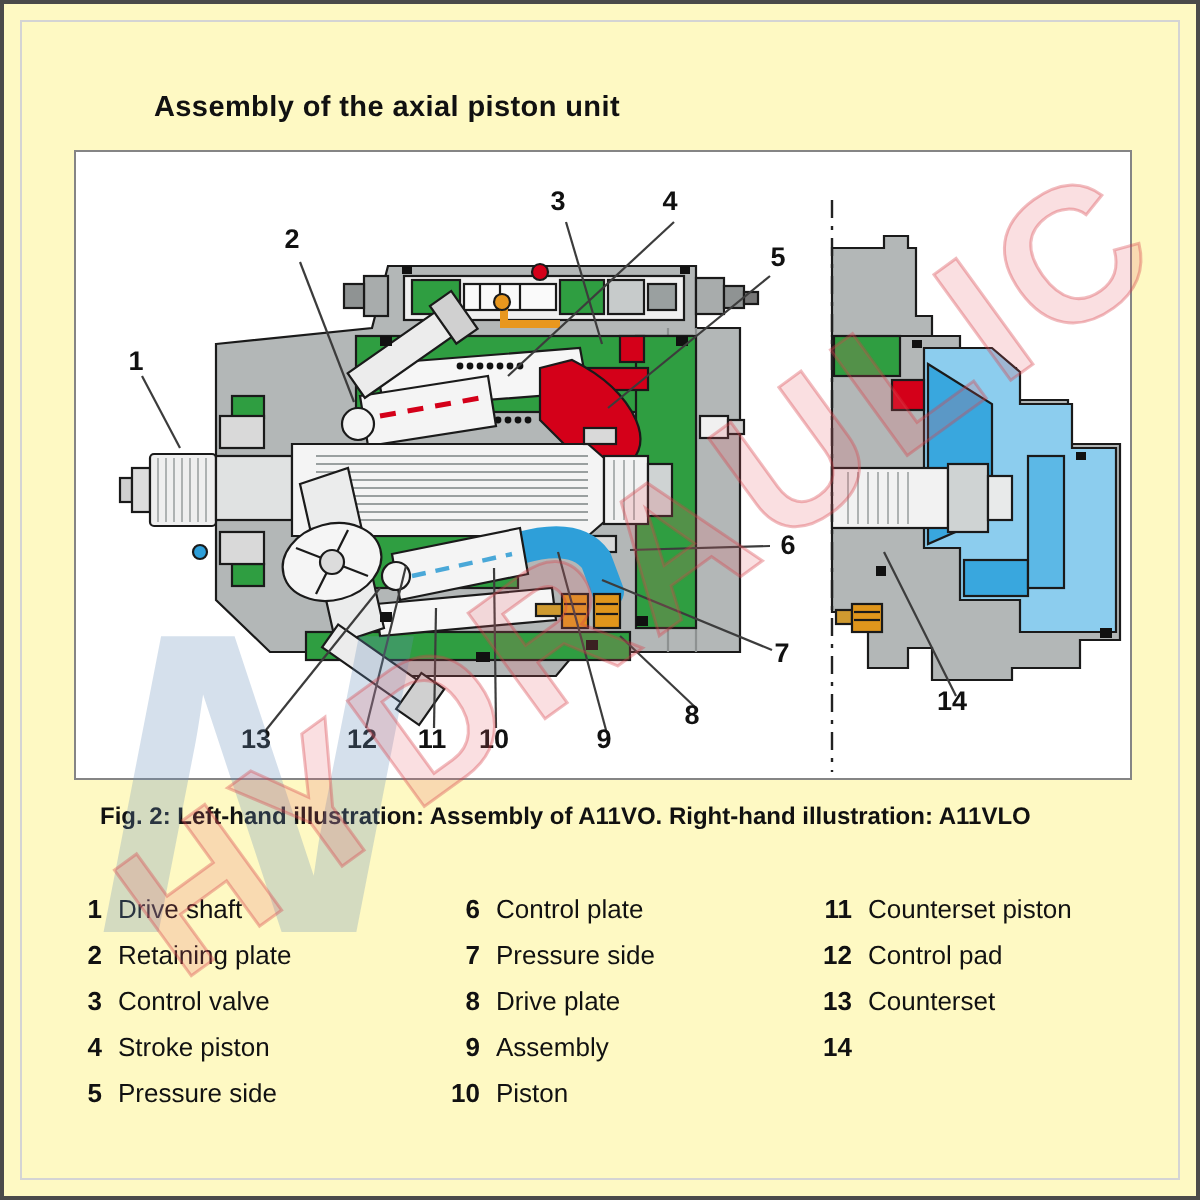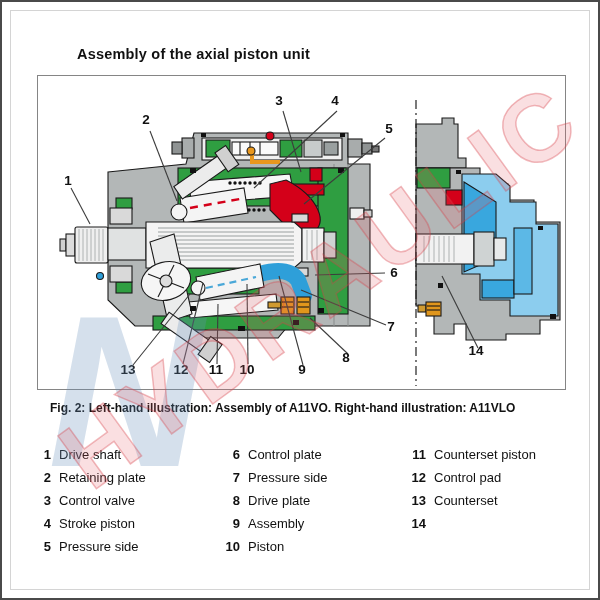--- a/index.html
+++ b/index.html
@@ -1,17 +1,17 @@
 <!DOCTYPE html>
 <html><head>
 <meta charset="utf-8">
 <style>
   html,body{margin:0;padding:0;background:#888;}
   .page{
-    position:relative;width:600px;height:600px;background:#ffffff;
+    position:relative;width:600px;height:600px;background:#fef9c3;
     border:2px solid #4a4a4a;box-sizing:border-box;overflow:hidden;
     font-family:"Liberation Sans",sans-serif;color:#111;
   }
   .inner-border{position:absolute;inset:8px;border:1px solid #d4d4d4;pointer-events:none;}
   .title{position:absolute;left:75px;top:44px;font-size:14.5px;font-weight:bold;letter-spacing:.2px;}
   .figure-frame{
     position:absolute;left:35px;top:73px;width:527px;height:313px;
     border:1px solid #858585;background:#fff;
   }
   .figure-frame svg{display:block;}

